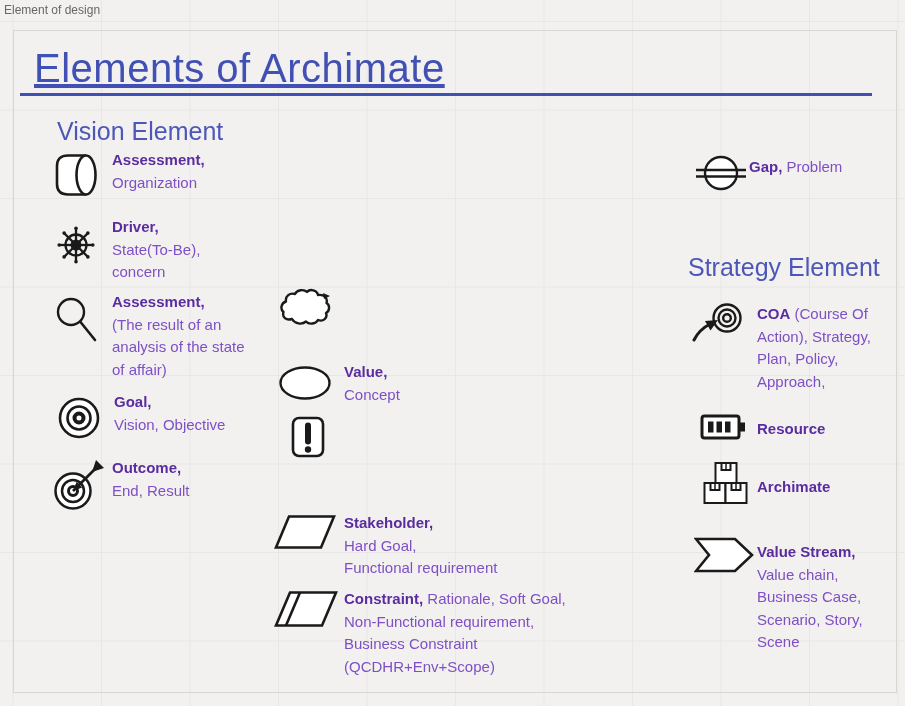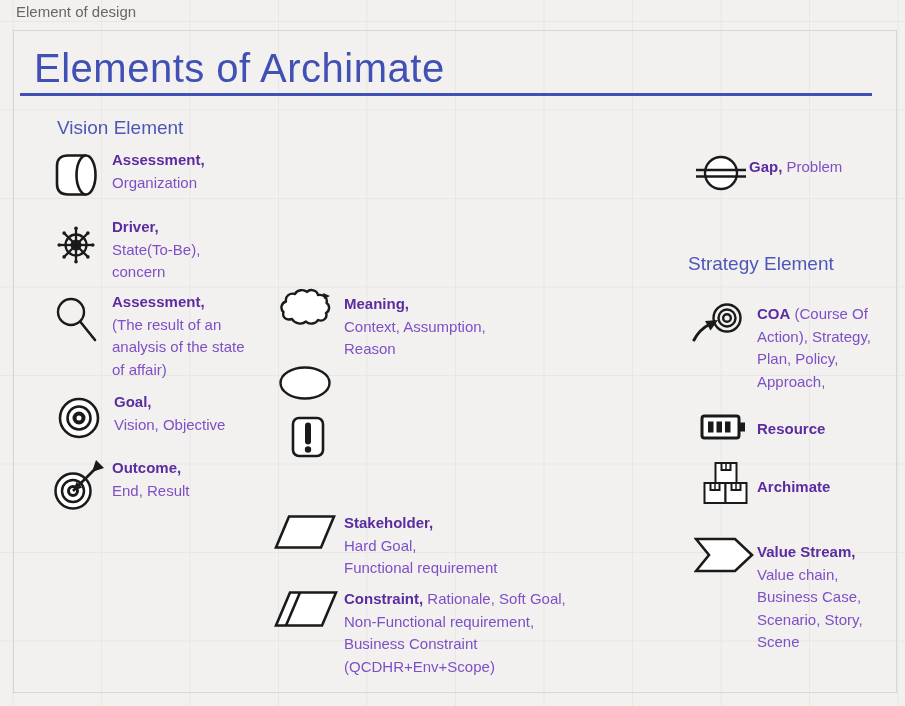--- a/index.html
+++ b/index.html
@@ -18,34 +18,35 @@
       linear-gradient(to bottom, #e9e7e4 1px, transparent 1px);
     background-size:88.5px 88.5px;
     background-position:12.5px 21px;
     overflow:hidden;
   }
   .frame {
     position:absolute; left:13px; top:30px; width:884px; height:663px;
     border:1px solid #d8d6d3;
   }
   .frame-label {
-    position:absolute; left:16px; top:3px;
-    font-size:15px; color:#676767;
+    position:absolute; left:4px; top:3px;
+    font-size:12px; color:#676767;
   }
   .page-title {
     position:absolute; left:34px; top:46px;
     font-size:40px; color:#4150b4; line-height:1.1;
     letter-spacing:0.5px;
+    text-decoration:underline;
   }
   .title-underline {
     position:absolute; left:20px; top:93px; width:852px; height:3px;
     background:#4150b4;
   }
   .heading {
-    position:absolute; font-size:19px; color:#4c57b7;
+    position:absolute; font-size:25px; color:#4c57b7;
   }
   svg.icon { position:absolute; }
   .item-text {
     position:absolute; width:285px;
     font-size:15px; line-height:22.5px;
     color:#7e4fc5; white-space:pre-line;
   }
   .item-text b { color:#5a2ca0; font-weight:bold; }
 </style>
 </head>
@@ -122,27 +123,26 @@
     <polygon points="21,33 30.2,29.4 24.6,23.8" fill="#1a1a1a"></polygon>
     <path d="M40 14 L44 2 L52 10 Z" fill="#1a1a1a"></path>
   </svg>
   <div class="item-text" style="left:112px;top:457px"><b>Outcome,</b><span>
 End, Result</span></div>
 
   <svg class="icon" style="left:279px;top:288px;width:52px;height:38px" viewBox="0 0 52 38">
     <path d="M13 31 C7 33 3 29 4.5 24 C1 21 2 15 7 13.5 C6 8 11 4.5 16 6 C18 1.5 25 1 28 4 C31 0.5 38 2 39 7 C45 6 49 10 47.5 15 C51 17 51 23 47 25 C49 30 44 34 39 32 C37 36 30 37 27 33.5 C23 37 16 36 13 31 Z" fill="#fff" stroke="#1a1a1a" stroke-width="2.4" stroke-linejoin="round"></path>
     <path d="M44 5 L51 8 L45 11 Z" fill="#1a1a1a"></path>
   </svg>
-  <div class="item-text" style="left:344px;top:293px"><b>Meaning,</b><span>
-Context, Assumption,
-Reason</span></div>
 
   <svg class="icon" style="left:278px;top:364px;width:54px;height:38px" viewBox="0 0 54 38">
     <ellipse cx="27" cy="19" rx="24.5" ry="15.5" fill="#fff" stroke="#1a1a1a" stroke-width="2.4"></ellipse>
   </svg>
+  <div class="item-text" style="left:344px;top:361px"><b>Value,</b><span>
+Concept</span></div>
 
   <svg class="icon" style="left:291px;top:416px;width:34px;height:42px" viewBox="0 0 34 42">
     <rect x="2" y="2" width="30" height="38" rx="6" fill="#fff" stroke="#1a1a1a" stroke-width="2.6"></rect>
     <path d="M17 9.5 L17 25.5" stroke="#1a1a1a" stroke-width="6" stroke-linecap="round"></path>
     <circle cx="17" cy="33.5" r="3.2" fill="#1a1a1a"></circle>
   </svg>
 
   <svg class="icon" style="left:274px;top:514px;width:62px;height:36px" viewBox="0 0 62 36">
     <polygon points="15,2.5 60,2.5 47,33.5 2,33.5" fill="#fff" stroke="#1a1a1a" stroke-width="2.6"></polygon>
   </svg>

